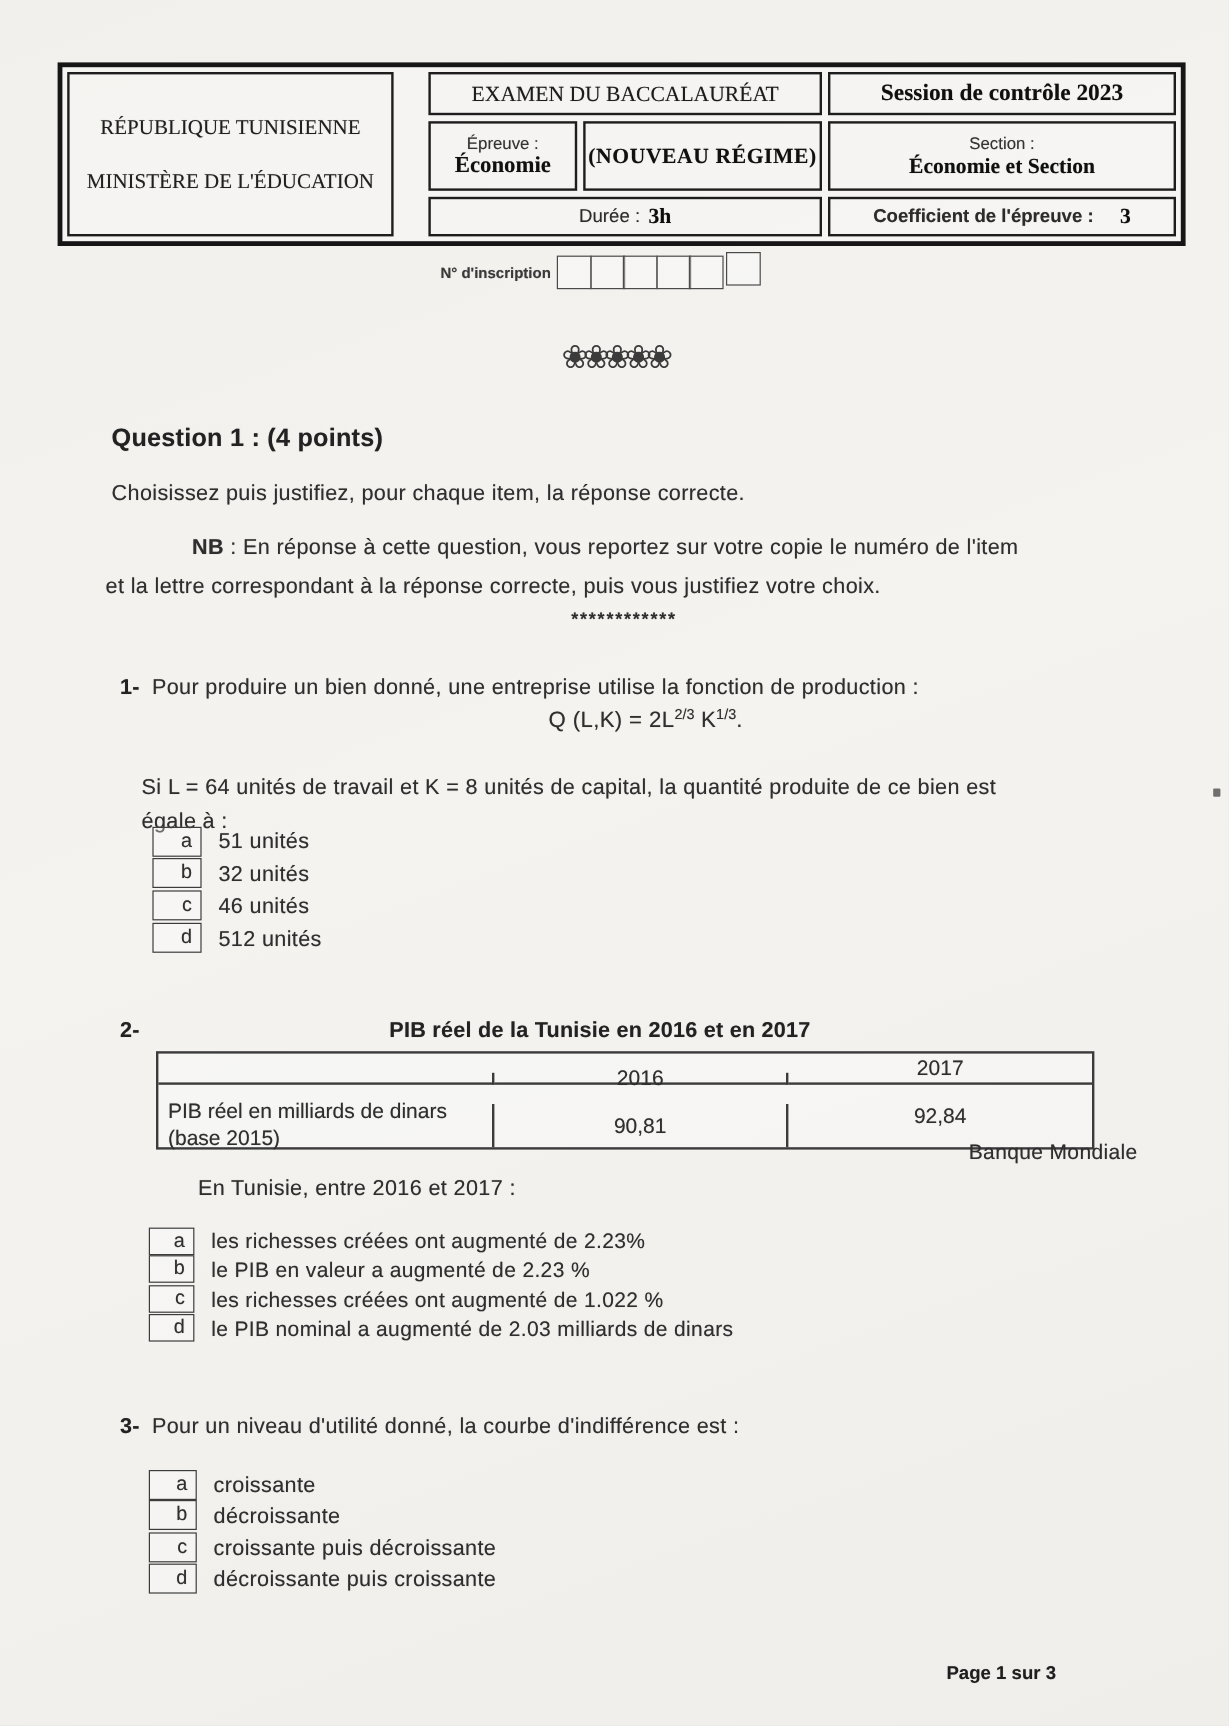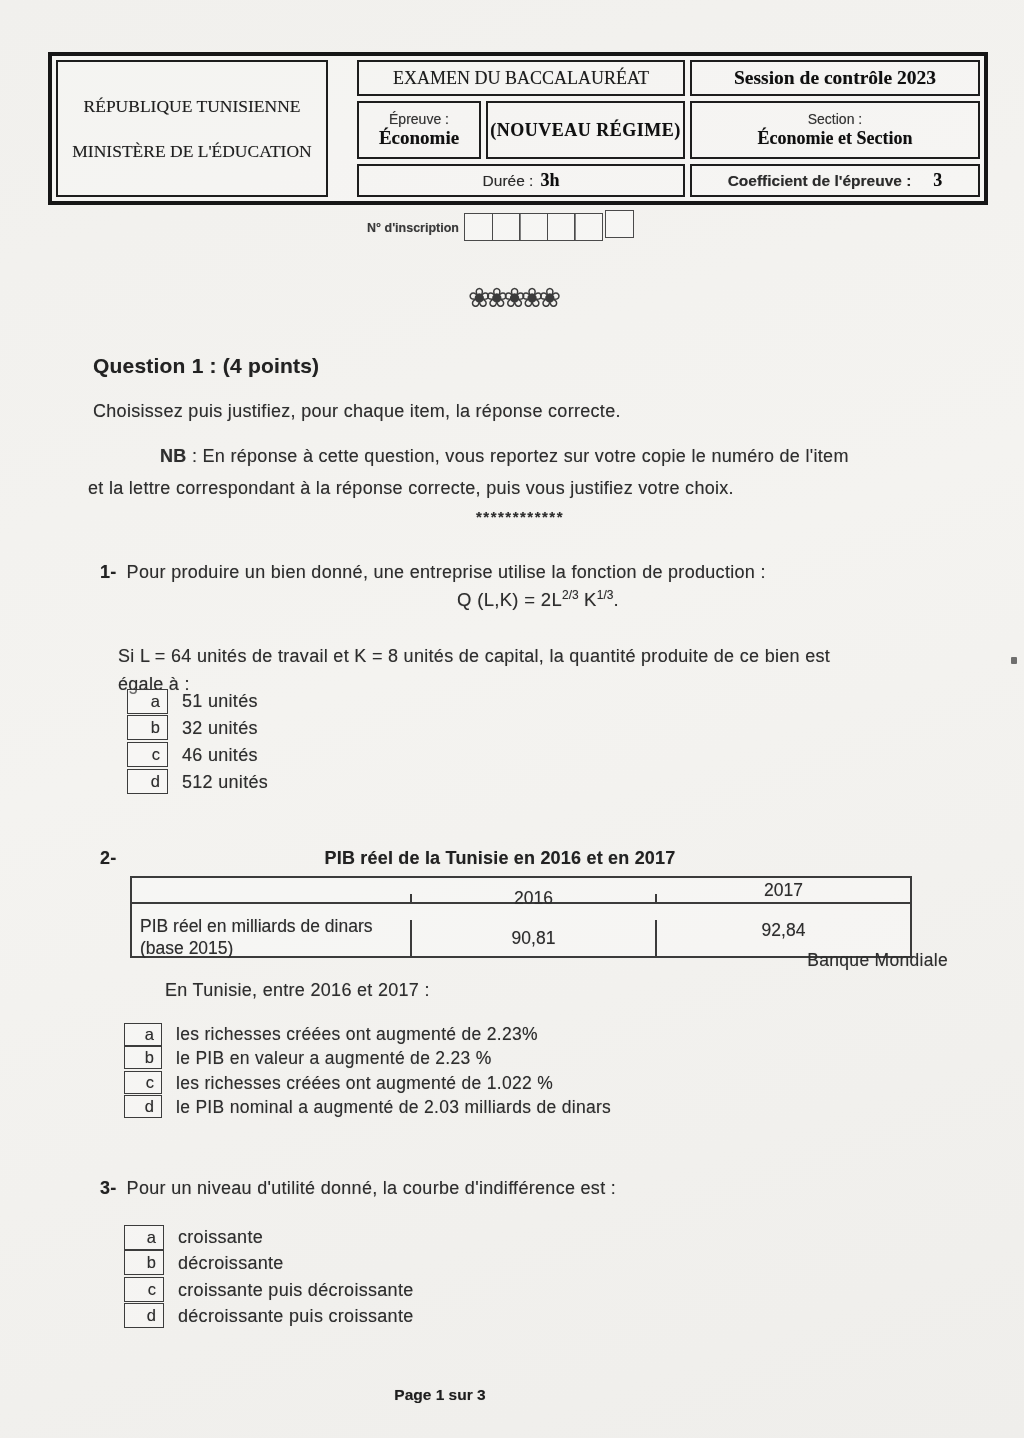--- a/index.html
+++ b/index.html
@@ -81,21 +81,21 @@
   .t2-title { top:848px; left:70px; width:860px; text-align:center; font-size:18px; font-weight:bold; color:#222; letter-spacing:.2px; }
   .pib-table { top:876px; left:130px; width:782px; border:2px solid #3b3b3b;
                display:grid; grid-template-columns:280px 245px 1fr; grid-template-rows:26px 52px;
                font-size:17.5px; background:rgba(255,255,255,.3); }
   .pib-table > div { display:flex; align-items:center; justify-content:center; }
   .tc { border-right:2px solid #3b3b3b;margin-top:16px; }
   .th { border-bottom:2px solid #3b3b3b; }
   .row-label { justify-content:flex-start !important; padding:14px 8px; line-height:1.25; }
   .t2-source { top:950px; left:130px; width:818px; text-align:right; font-size:17.5px; letter-spacing:.3px; }
 
-  .footer { top:1386px; left:0; width:880px; text-align:center; font-size:15.5px; font-weight:bold; color:#1e1e1e; }
+  .footer { top:1386px; left:0; width:880px; text-align:right; font-size:15.5px; font-weight:bold; color:#1e1e1e; }
 
   .dot { top:657px; left:1011px; width:6px; height:7px; background:#4d4d4d; border-radius:1px; opacity:.8; }
 </style>
 </head>
 <body>
 
 <div class="page">
 
   <div class="hdr">
     <div class="cell h-left serif">

